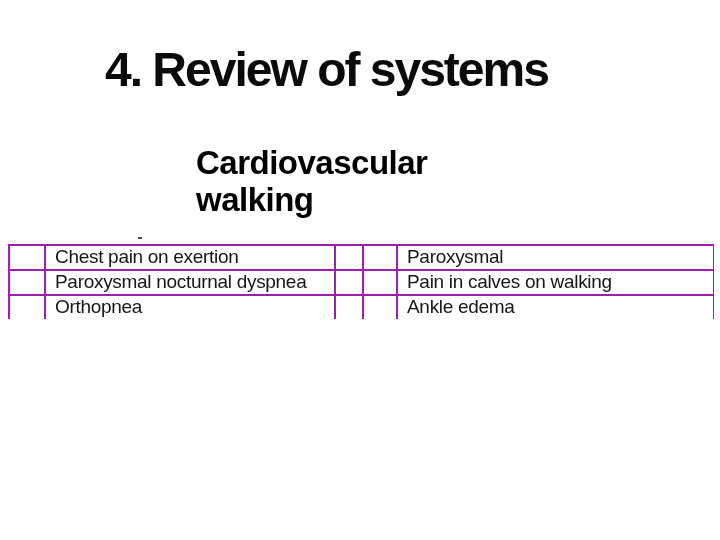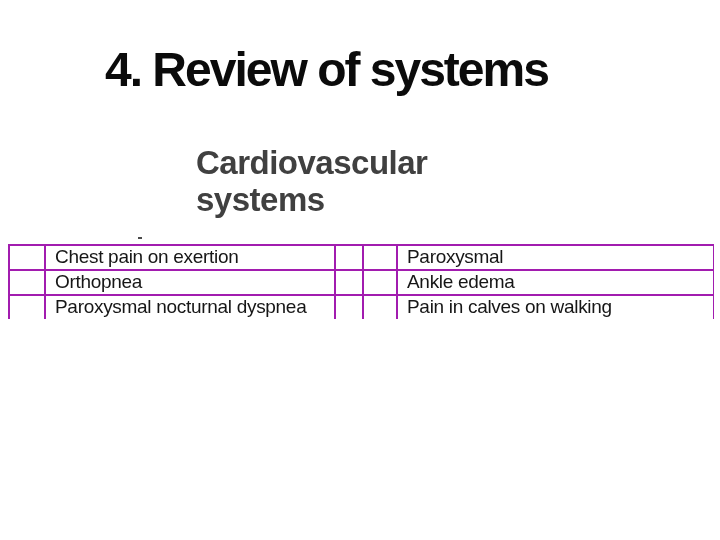--- a/index.html
+++ b/index.html
@@ -26,21 +26,21 @@
     letter-spacing: -2px;
     white-space: nowrap;
   }
   .subtitle {
     position: absolute;
     left: 196px;
     top: 144px;
     font-size: 33px;
     line-height: 37px;
     font-weight: bold;
-    color: #404040;
+    color: #000000;
     letter-spacing: -0.5px;
     white-space: nowrap;
   }
   .stray-mark {
     position: absolute;
     left: 138px;
     top: 237px;
     width: 4px;
     height: 2px;
     background: #4a4a4a;
@@ -79,21 +79,21 @@
 <body>
 
 <div class="slide">
 
   <div class="title">
     <div>4. Review of systems</div>
   </div>
 
   <div class="subtitle">
     <div>Cardiovascular</div>
-    <div>systems</div>
+    <div>walking</div>
   </div>
 
   <div class="stray-mark"></div>
 
   <div class="ros-table-wrap">
     <table class="ros-table">
       <colgroup>
         <col style="width:36px">
         <col style="width:290px">
         <col style="width:28px">
@@ -103,29 +103,29 @@
       <tbody>
         <tr>
           <td class="check-col"></td>
           <td>Chest pain on exertion</td>
           <td class="check-col"></td>
           <td class="check-col"></td>
           <td>Paroxysmal</td>
         </tr>
         <tr>
           <td class="check-col"></td>
+          <td>Paroxysmal nocturnal dyspnea</td>
+          <td class="check-col"></td>
+          <td class="check-col"></td>
+          <td>Pain in calves on walking</td>
+        </tr>
+        <tr>
+          <td class="check-col"></td>
           <td>Orthopnea</td>
           <td class="check-col"></td>
           <td class="check-col"></td>
           <td>Ankle edema</td>
-        </tr>
-        <tr>
-          <td class="check-col"></td>
-          <td>Paroxysmal nocturnal dyspnea</td>
-          <td class="check-col"></td>
-          <td class="check-col"></td>
-          <td>Pain in calves on walking</td>
         </tr>
       </tbody>
     </table>
   </div>
 
 </div>
 
 </body></html>

